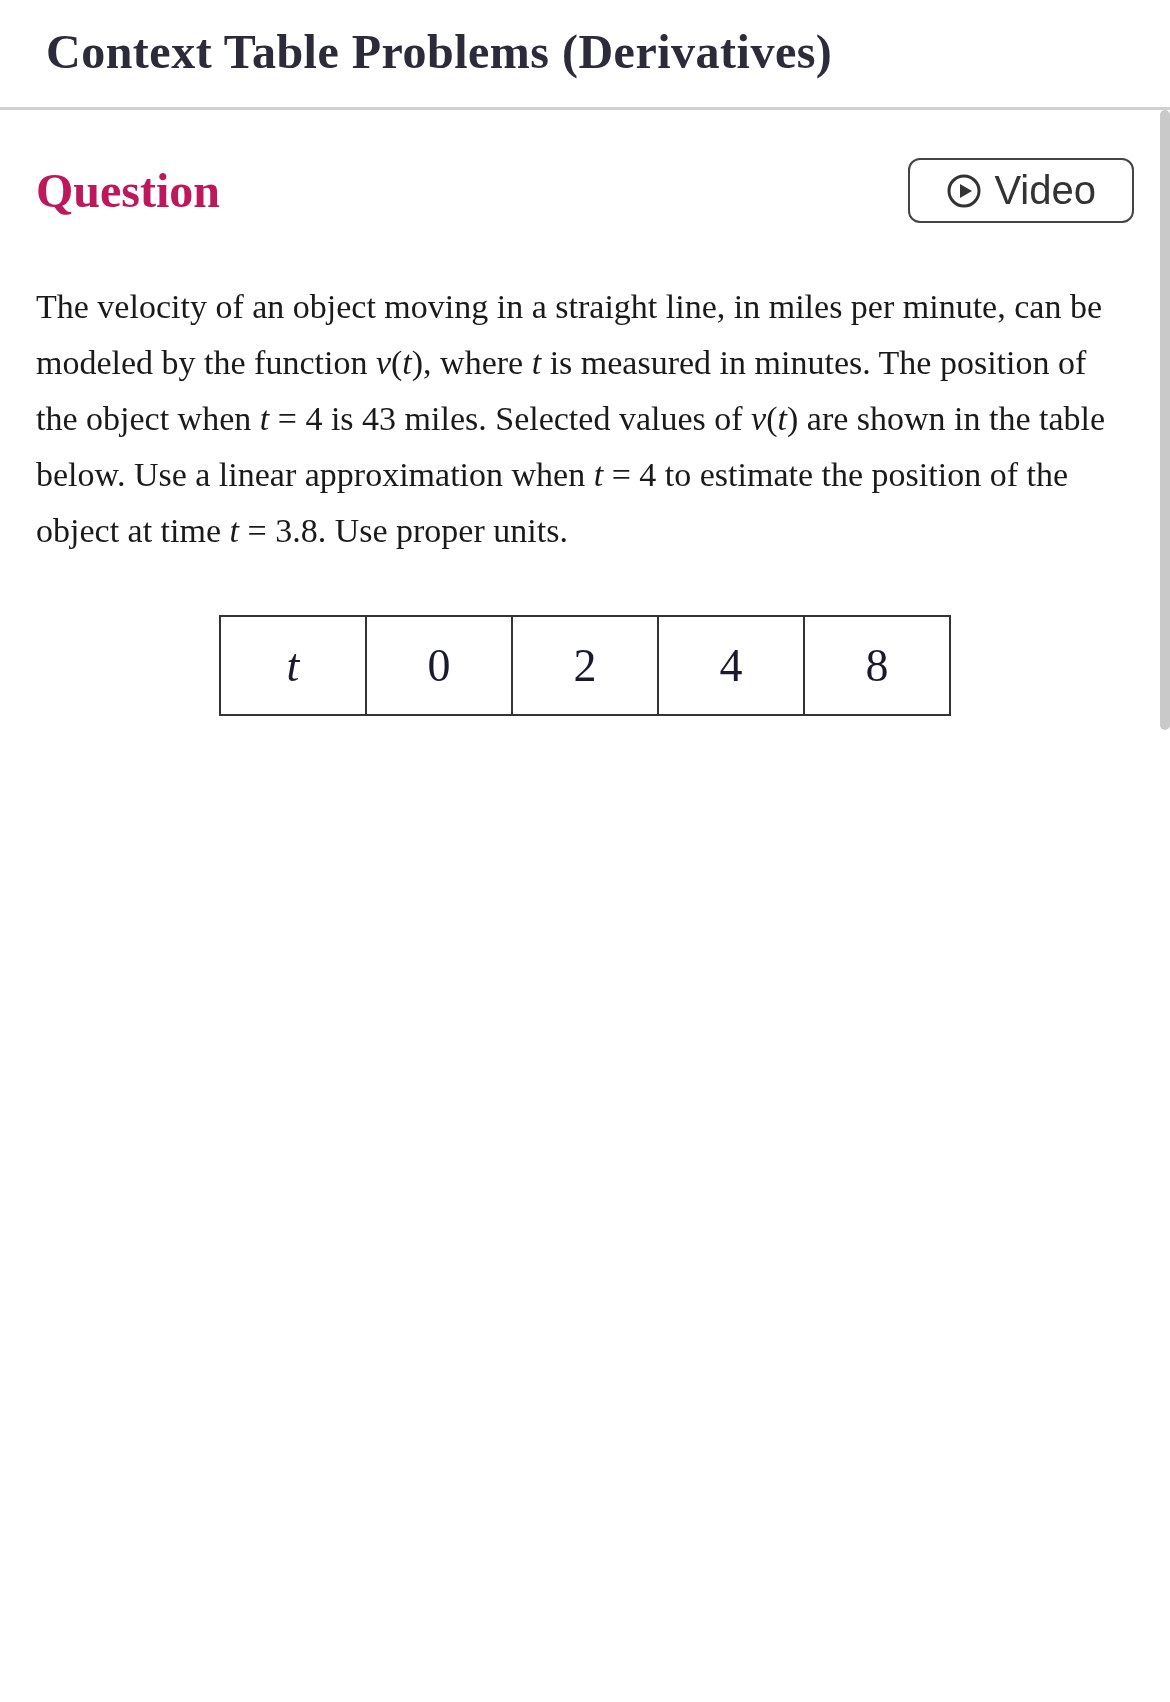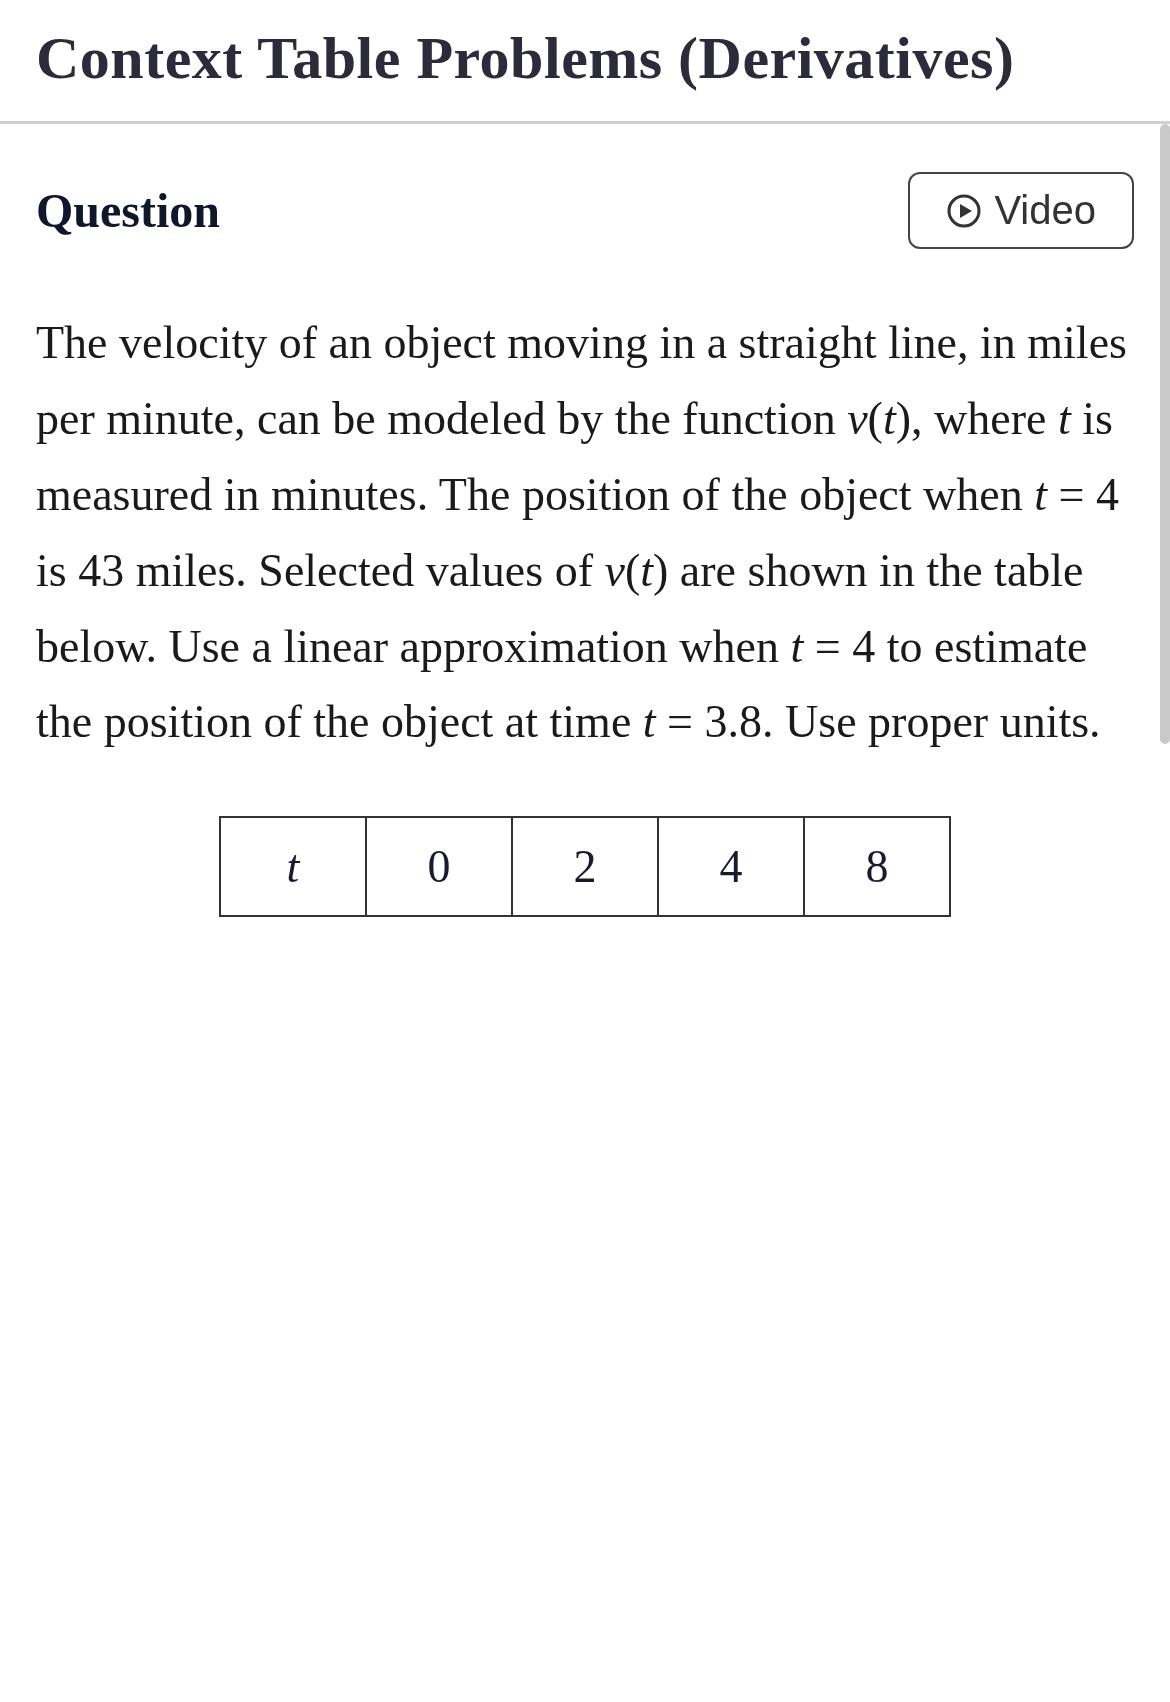--- a/index.html
+++ b/index.html
@@ -1,25 +1,25 @@
 <!DOCTYPE html>
 <html><head>
 <meta charset="utf-8">
 <style>
 * { box-sizing: border-box; margin: 0; padding: 0; }
 html, body { width: 1170px; height: 1702px; background: #fff; font-family: Georgia, 'Times New Roman', serif; color: #1a1a2e; }
 .container { padding: 24px 0 0 0; }
-.title { font-size: 60px; font-weight: 700; color: #2b2b3a; padding: 0 36px 28px 36px; letter-spacing: 0.5px; }
+.title { font-size: 48px; font-weight: 700; color: #2b2b3a; padding: 0 36px 28px 46px; letter-spacing: 0.5px; }
 .content { padding: 48px 36px 0 36px; position: relative; }
 .header-row { display: flex; align-items: center; justify-content: space-between; margin-bottom: 56px; }
-.question-label { font-size: 48px; font-weight: 700; color: #0f172a; }
+.question-label { font-size: 48px; font-weight: 700; color: #be185d; }
 .buttons { display: flex; gap: 24px; }
-.btn { display: inline-flex; align-items: center; justify-content: center; gap: 12px; border: 2px solid #444; border-radius: 12px; background: #fff; font-family: 'Segoe UI', Arial, sans-serif; font-size: 40px; color: #333; padding: 14px 36px; cursor: pointer; }
+.btn { display: inline-flex; align-items: center; justify-content: center; gap: 12px; border: 2px solid #444; border-radius: 12px; background: #fff; font-family: 'Segoe UI', Arial, sans-serif; font-size: 40px; color: #333; padding: 8px 36px; cursor: pointer; }
 .btn .icon svg { display: block; }
-.prose { font-size: 46px; line-height: 1.65; color: #1a1a1a; margin-bottom: 56px; }
+.prose { font-size: 34px; line-height: 1.65; color: #1a1a1a; margin-bottom: 56px; }
 .math { font-style: italic; font-family: Georgia, serif; }
 .table-wrap { display: flex; justify-content: center; }
 table { border-collapse: collapse; }
 td { border: 2px solid #333; text-align: center; font-size: 46px; padding: 22px 0; width: 146px; }
 td.hdr { font-style: italic; }
 .scroll-track { position: absolute; top: 0; right: 0; width: 10px; height: 100%; background: transparent; }
 .scroll-thumb { position: absolute; top: 0; right: 0; width: 10px; height: 620px; background: #c9c9c9; border-radius: 5px; }
 .content-outer { position: relative; border-top: 3px solid #d0d0d0; }
 </style>
 </head>

